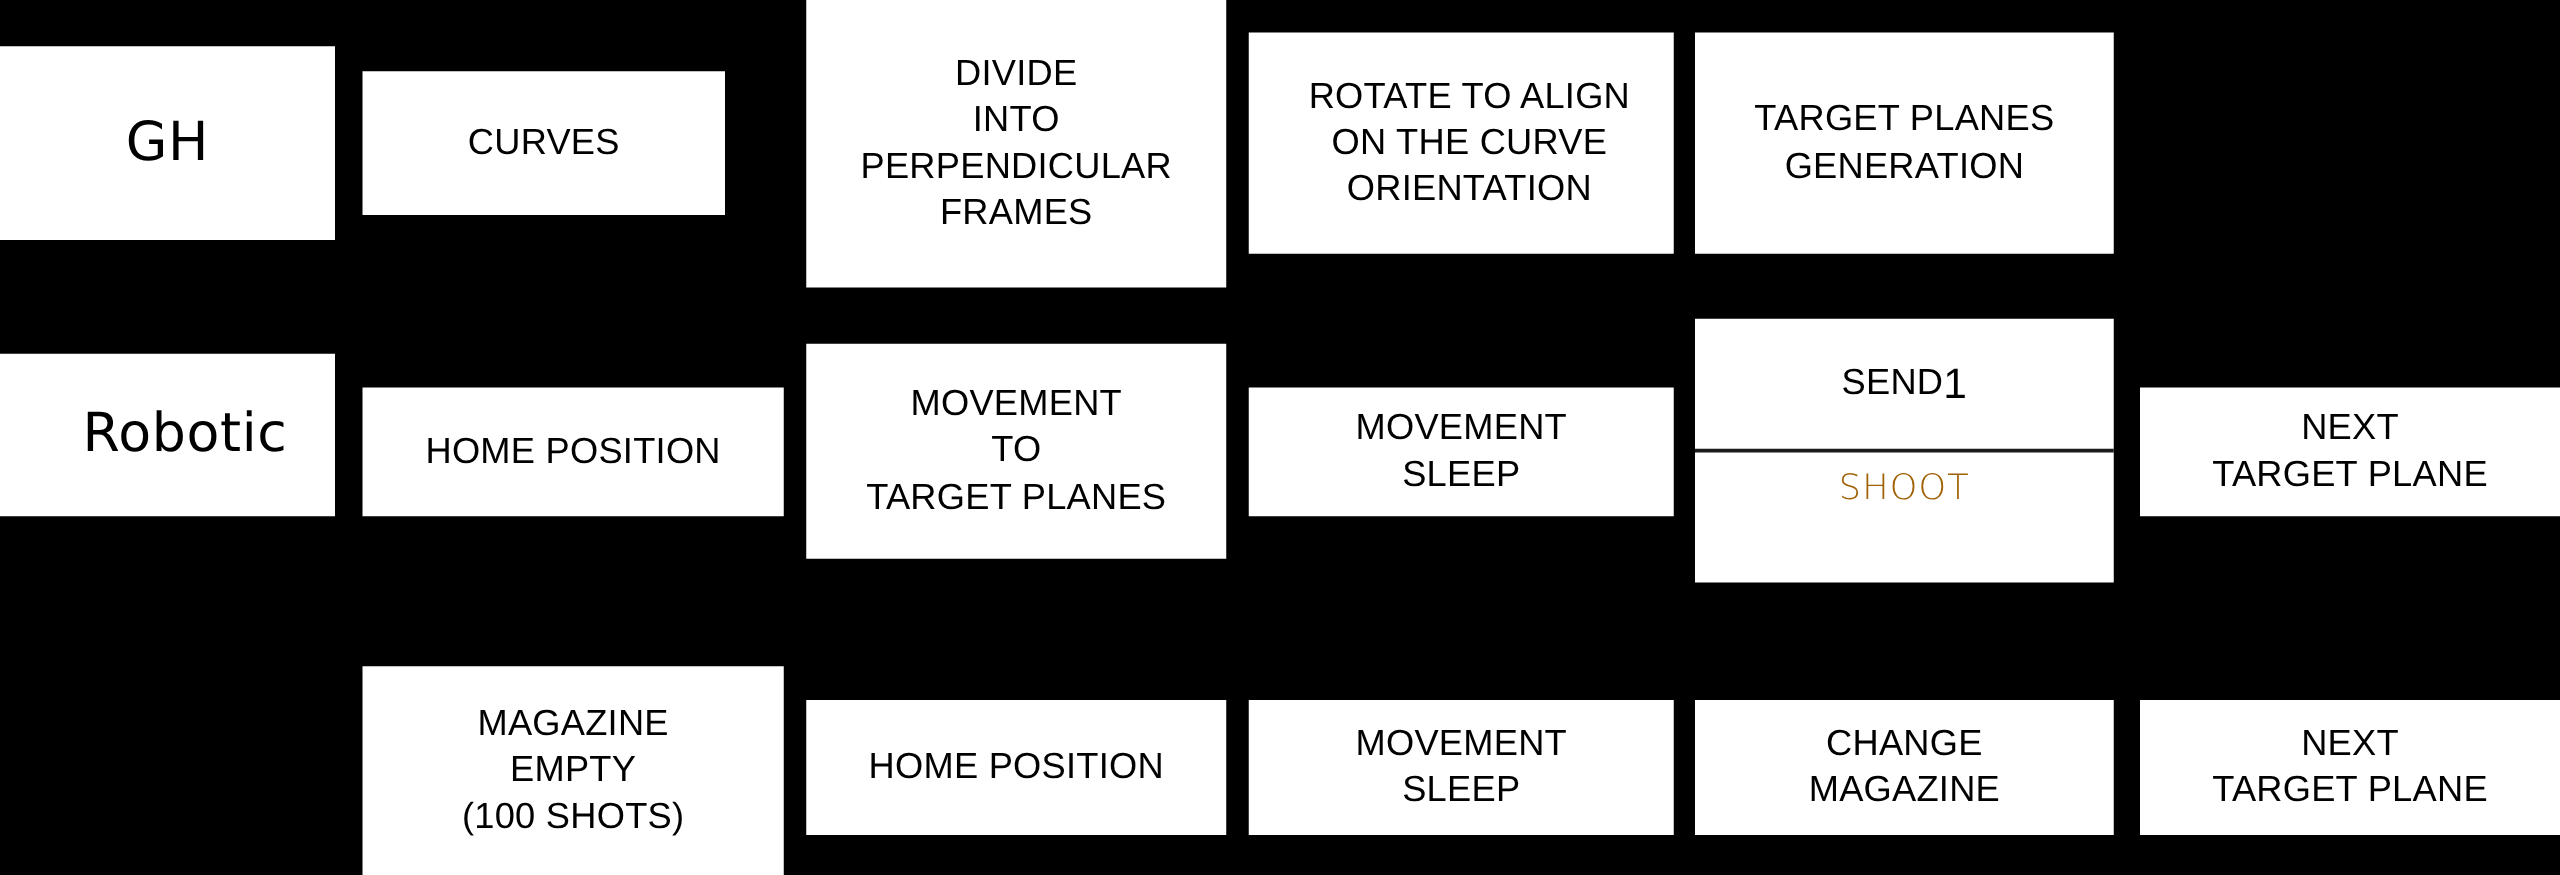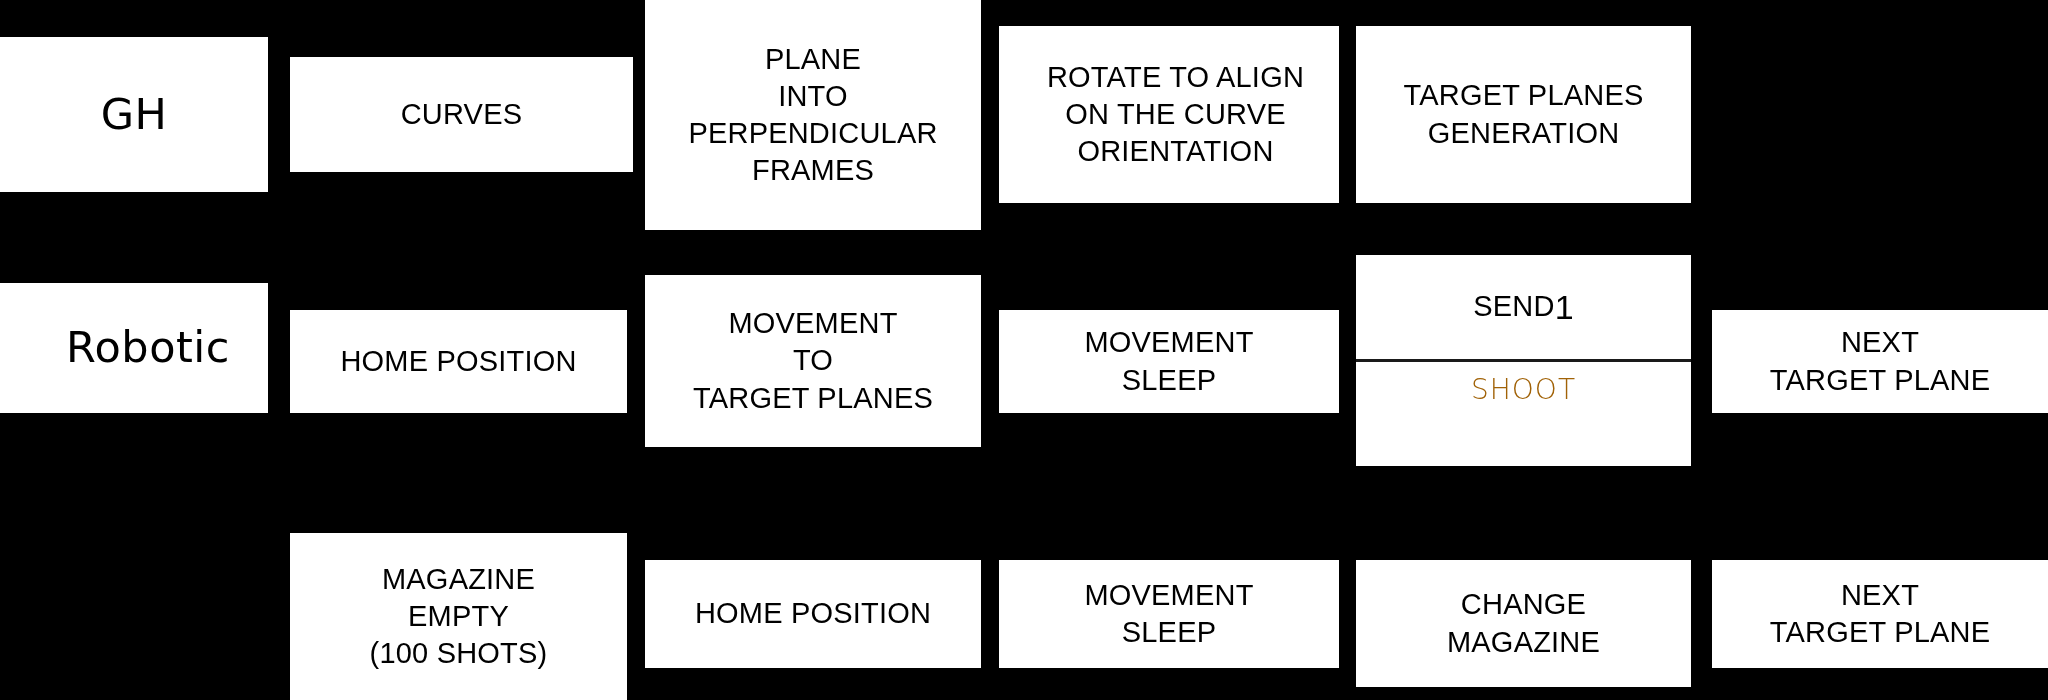--- a/index.html
+++ b/index.html
@@ -83,26 +83,26 @@
 </style>
 </head>
 <body>
 
 <div id="canvas">
 
   <div class="node rowlabel" style="left:0px; top:37px; width:268px; height:155px;">
     <span class="line">GH</span>
   </div>
 
-  <div class="node step" style="left:290px; top:57px; width:343px; height:115px;">
+  <div class="node step" style="left:290px; top:57px; width:290px; height:115px;">
     <span class="line">CURVES</span>
   </div>
 
   <div class="node step" style="left:645px; top:0px; width:336px; height:230px;">
-    <span class="line">PLANE</span>
+    <span class="line">DIVIDE</span>
     <span class="line">INTO</span>
     <span class="line">PERPENDICULAR</span>
     <span class="line">FRAMES</span>
   </div>
 
   <div class="node step" style="left:999px; top:26px; width:340px; height:177px;padding-left:13px;">
     <span class="line">ROTATE TO ALIGN</span>
     <span class="line">ON THE CURVE</span>
     <span class="line">ORIENTATION</span>
   </div>
@@ -155,21 +155,21 @@
 
   <div class="node step" style="left:645px; top:560px; width:336px; height:108px;">
     <span class="line">HOME POSITION</span>
   </div>
 
   <div class="node step" style="left:999px; top:560px; width:340px; height:108px;">
     <span class="line">MOVEMENT</span>
     <span class="line">SLEEP</span>
   </div>
 
-  <div class="node step" style="left:1356px; top:560px; width:335px; height:127px;">
+  <div class="node step" style="left:1356px; top:560px; width:335px; height:108px;">
     <span class="line">CHANGE</span>
     <span class="line">MAGAZINE</span>
   </div>
 
   <div class="node step" style="left:1712px; top:560px; width:336px; height:108px;">
     <span class="line">NEXT</span>
     <span class="line">TARGET PLANE</span>
   </div>
 
 </div>

